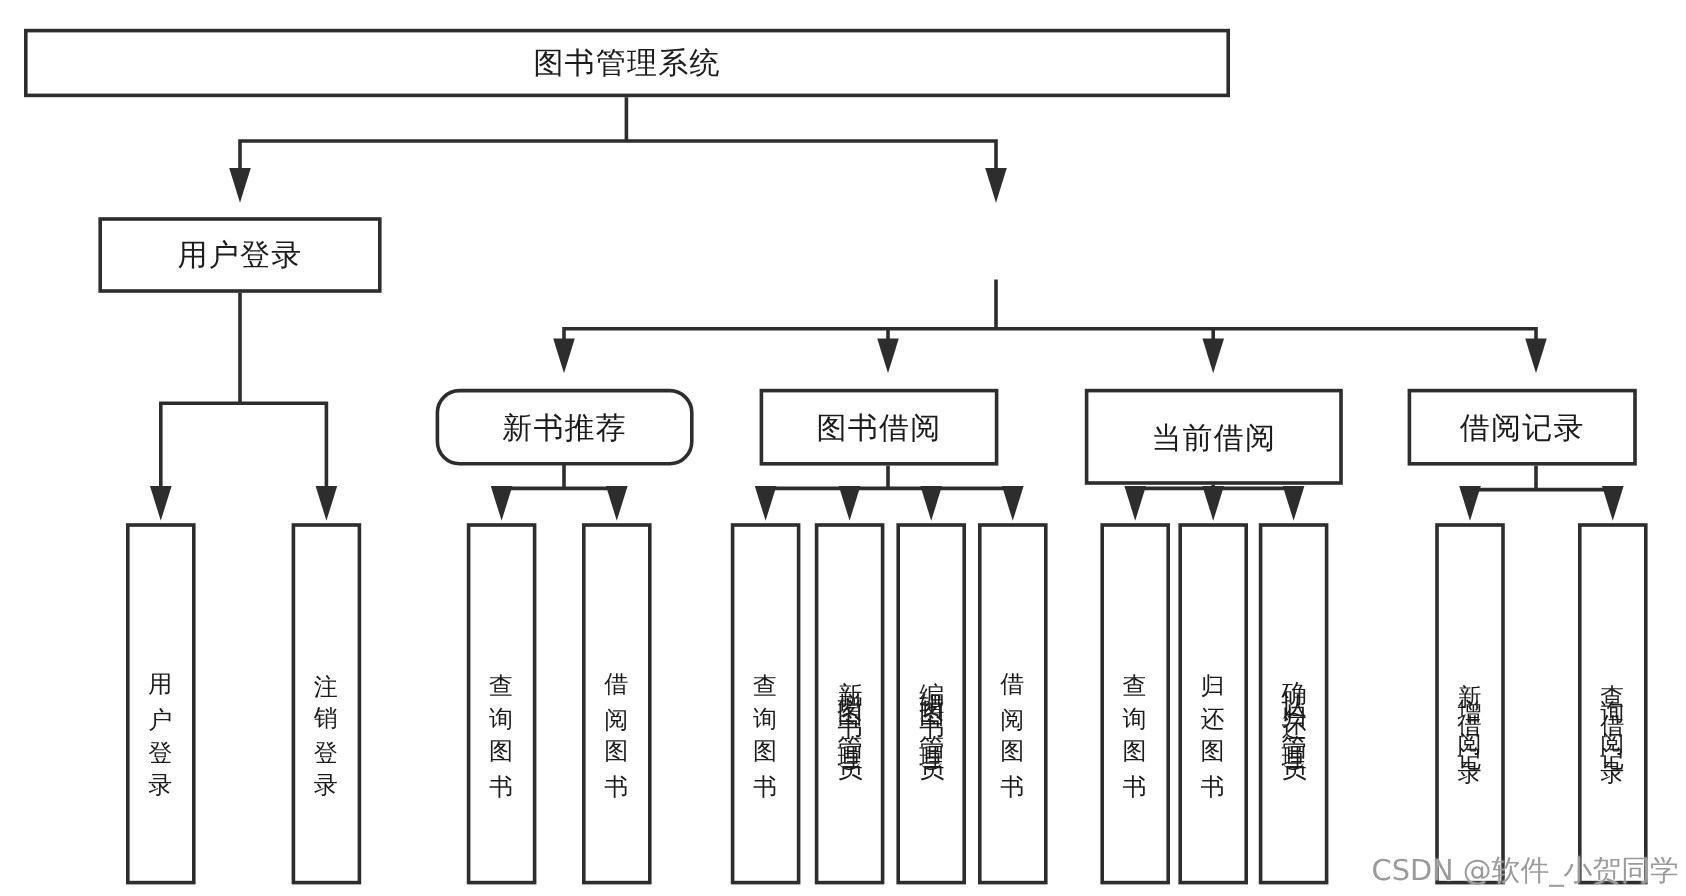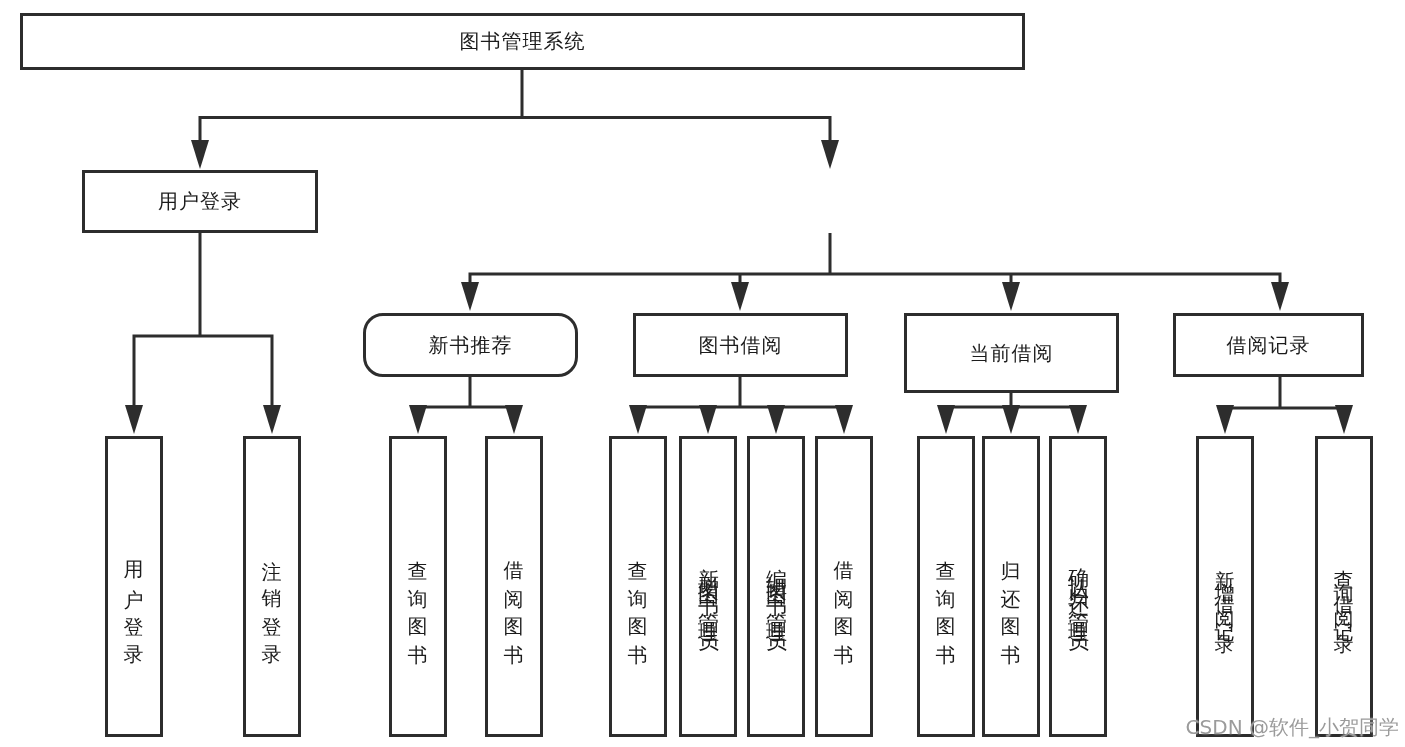--- a/index.html
+++ b/index.html
@@ -18,34 +18,34 @@
   .stage { position: absolute; inset: 0; width: 1405px; height: 747px; }
   svg.connectors { position: absolute; left: 0; top: 0; }
   svg.connectors path { stroke: var(--line); stroke-width: 3; fill: none; }
   svg.connectors polygon { fill: var(--line); stroke: none; }
   .node {
     position: absolute; box-sizing: border-box;
     border: 3px solid var(--box-border); background: #fff;
     display: flex; align-items: center; justify-content: center;
     color: var(--text);
   }
-  .h-node { font-size: 20px; letter-spacing: 1px; white-space: nowrap; }
+  .h-node { font-size: 25px; letter-spacing: 1px; white-space: nowrap; margin-top: 11px; }
   .v-node { font-size: 20px; }
   .v-node .vtext {
     writing-mode: vertical-rl;
     text-orientation: mixed;
     line-height: 1;
     white-space: nowrap;
   }
   .sp-wide  .vtext { letter-spacing: 28px; margin-bottom: -28px; }
   .sp-med   .vtext { letter-spacing: 13px; margin-bottom: -13px; }
   .sp-tight .vtext { letter-spacing: 9px;  margin-bottom: -9px; font-size: 21px; }
   .watermark {
     position: absolute; right: 6px; bottom: 6px;
-    font-size: 20px; color: var(--watermark);
+    font-size: 24px; color: var(--watermark);
     text-shadow: 0 0 2px rgba(255,255,255,0.9);
     white-space: nowrap; pointer-events: none;
   }
 </style>
 </head>
 <body>
 
 <div class="stage">
 
   <svg class="connectors" width="1405" height="747" viewBox="0 0 1405 747" aria-hidden="true">
@@ -82,21 +82,21 @@
     <path d="M1280 377 V408 M1223.5 408 H1345.5"></path>
     <polygon points="1216,405 1234,405 1225,434"></polygon>
     <polygon points="1335,405 1353,405 1344,434"></polygon>
   </svg>
 
   <div class="node h-node" style="left:20px; top:13px; width:1005px; height:57px;">图书管理系统</div>
 
   <div class="node h-node" style="left:82px; top:170px; width:236px; height:63px;">用户登录</div>
 
   <div class="node h-node" style="left:363px; top:313px; width:215px; height:64px;border-radius:20px;">新书推荐</div>
-  <div class="node h-node" style="left:633px; top:313px; width:215px; height:64px;">图书借阅</div>
+  <div class="node h-node" style="left:633px; top:313px; width:199px; height:64px;">图书借阅</div>
   <div class="node h-node" style="left:904px; top:313px; width:215px; height:80px;">当前借阅</div>
   <div class="node h-node" style="left:1173px; top:313px; width:191px; height:64px;">借阅记录</div>
 
   <div class="node v-node sp-wide" style="left:105px; top:436px; width:58px; height:301px;">
     <span class="vtext">用户登录</span>
   </div>
   <div class="node v-node sp-wide" style="left:243px; top:436px; width:58px; height:301px;">
     <span class="vtext">注销登录</span>
   </div>
   <div class="node v-node sp-wide" style="left:389px; top:436px; width:58px; height:301px;">

